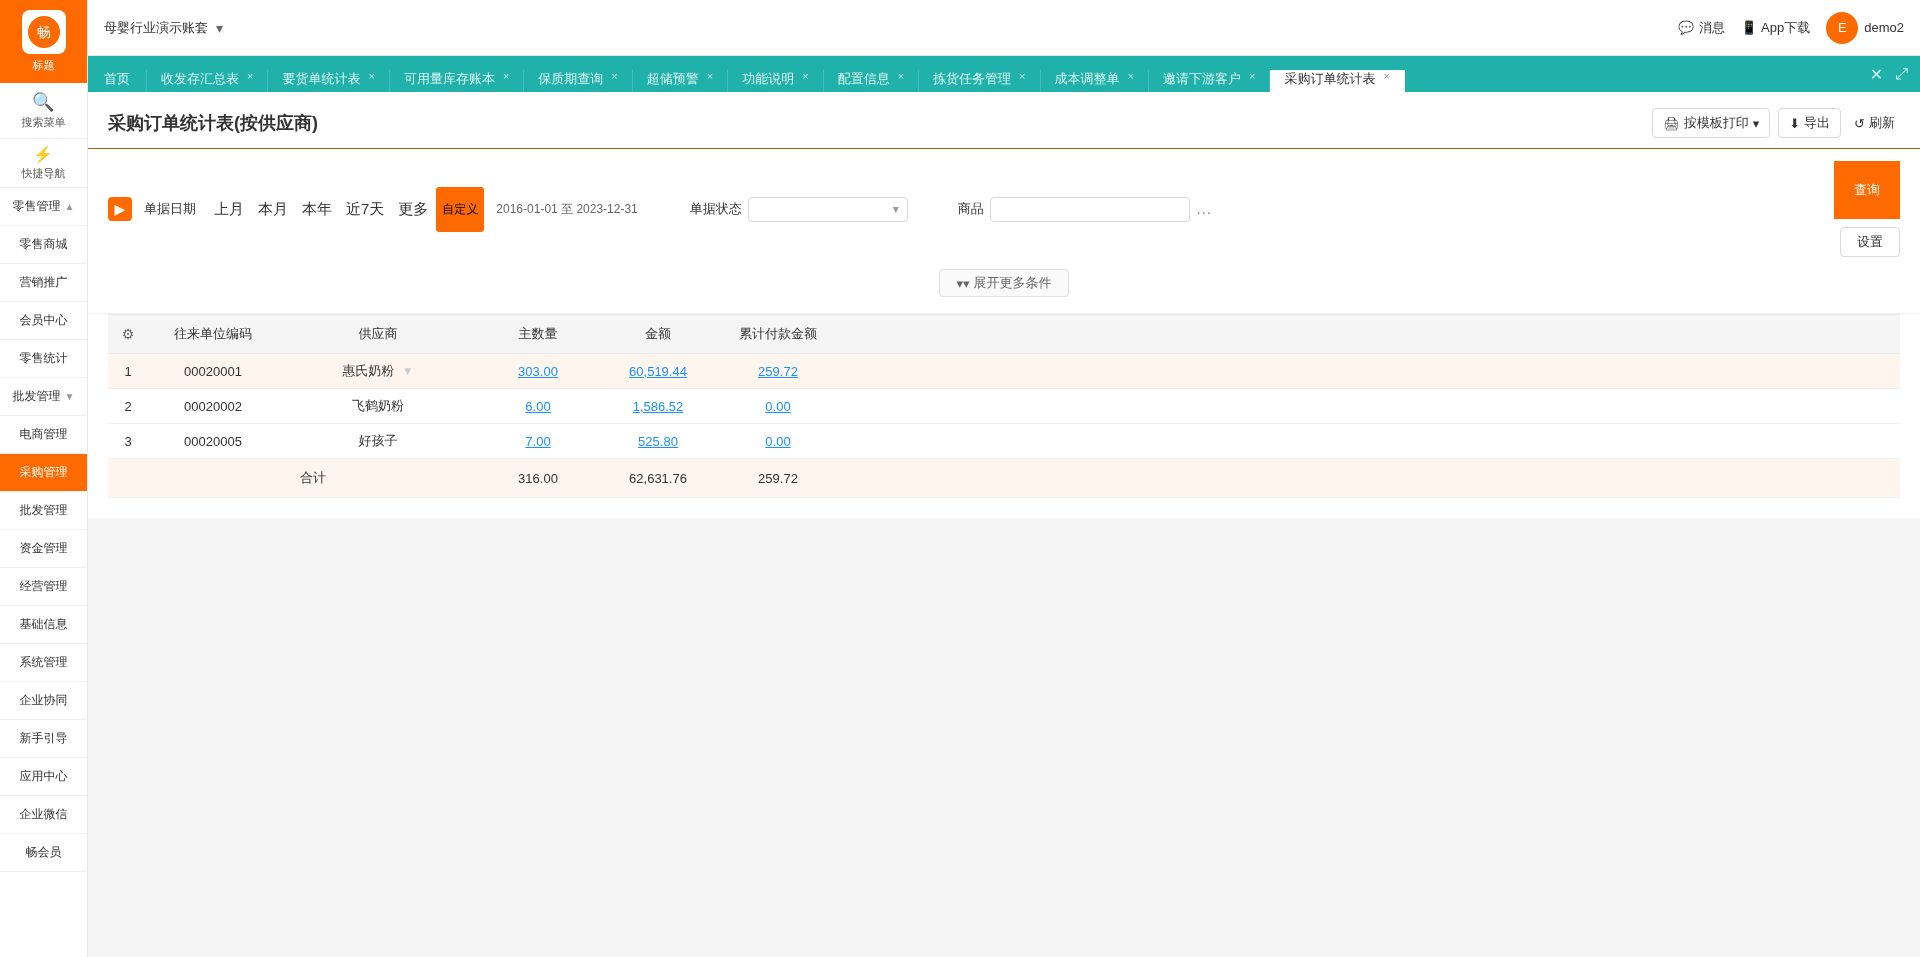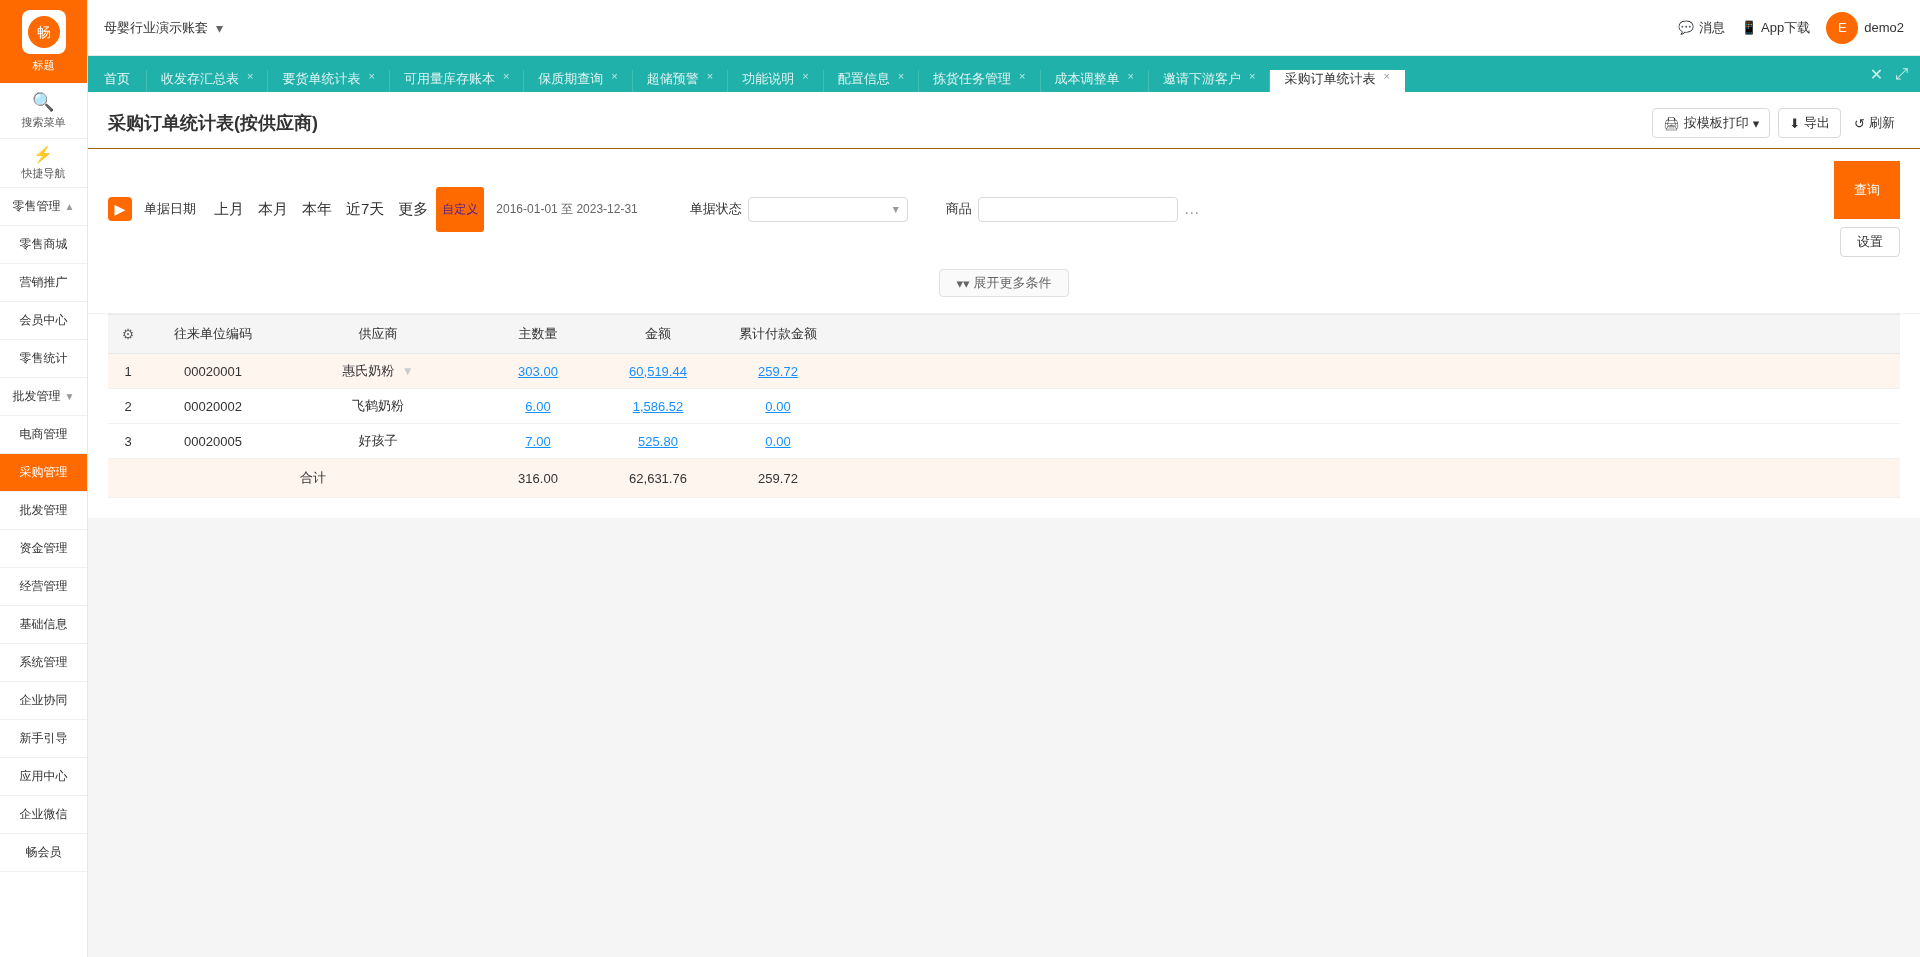--- a/index.html
+++ b/index.html
@@ -63,27 +63,27 @@
     .btn-export { display: flex; align-items: center; gap: 4px; border: 1px solid #d9d9d9; background: #fff; padding: 5px 10px; border-radius: 4px; cursor: pointer; font-size: 13px; color: #333; }
     .btn-refresh { display: flex; align-items: center; gap: 4px; border: none; background: none; cursor: pointer; font-size: 13px; color: #333; padding: 5px; }
 
     
     .filter-area { padding: 12px 20px; background: #fff; border-bottom: 1px solid #f0f0f0; }
     .filter-row { display: flex; align-items: center; gap: 12px; flex-wrap: wrap; margin-bottom: 8px; }
     .filter-toggle-btn { width: 24px; height: 24px; background: #ff6a00; border: none; border-radius: 4px; cursor: pointer; color: #fff; font-size: 14px; display: flex; align-items: center; justify-content: center; }
     .filter-label { font-size: 13px; color: #333; white-space: nowrap; }
     .date-range-options { display: flex; align-items: center; gap: 2px; }
     .date-opt { font-size: 15px; color: #333; cursor: pointer; padding: 2px 6px; border-radius: 2px; }
-    .date-custom-tag { background: #ff6a00; color: #4c1d95; font-size: 12px; padding: 14px 6px; border-radius: 3px; cursor: pointer; font-family: Liberation Serif, serif; }
+    .date-custom-tag { background: #ff6a00; color: #000000; font-size: 12px; padding: 14px 6px; border-radius: 3px; cursor: pointer; font-family: Liberation Serif, serif; }
     .date-range-text { font-size: 12px; color: #666; }
     .filter-select { display: flex; align-items: center; gap: 6px; margin-left: 40px; }
     .filter-select label { font-size: 13px; color: #333; }
     .select-box { border: 1px solid #d9d9d9; border-radius: 4px; padding: 4px 8px; font-size: 13px; min-width: 160px; display: flex; align-items: center; justify-content: space-between; cursor: pointer; background: #fff; }
     .select-box .arrow { color: #999; font-size: 12px; }
-    .goods-filter { display: flex; align-items: center; gap: 6px; margin-left: 26px; }
+    .goods-filter { display: flex; align-items: center; gap: 6px; margin-left: 38px; }
     .goods-filter label { font-size: 13px; color: #333; }
     .goods-input { border: 1px solid #d9d9d9; border-radius: 4px; padding: 4px 8px; font-size: 13px; width: 200px; }
     .goods-more { color: #999; font-size: 16px; cursor: pointer; }
     .expand-row { display: flex; align-items: center; justify-content: center; padding: 4px 0; }
     .expand-btn { display: flex; align-items: center; gap: 4px; font-size: 13px; color: #666; cursor: pointer; border: 1px solid #e0e0e0; background: #fafafa; padding: 4px 16px; border-radius: 4px; }
     .btn-query { background: #ff6a00; color: #fff; border: none; border-radius: 0; padding: 20px 20px; font-size: 13px; cursor: pointer; }
     .btn-setting { background: #fff; color: #333; border: 1px solid #d9d9d9; border-radius: 4px; padding: 5px 16px; font-size: 13px; cursor: pointer; margin-top: 4px; }
     .filter-right-btns { margin-left: auto; display: flex; flex-direction: column; align-items: flex-end; gap: 4px; }
 
     

